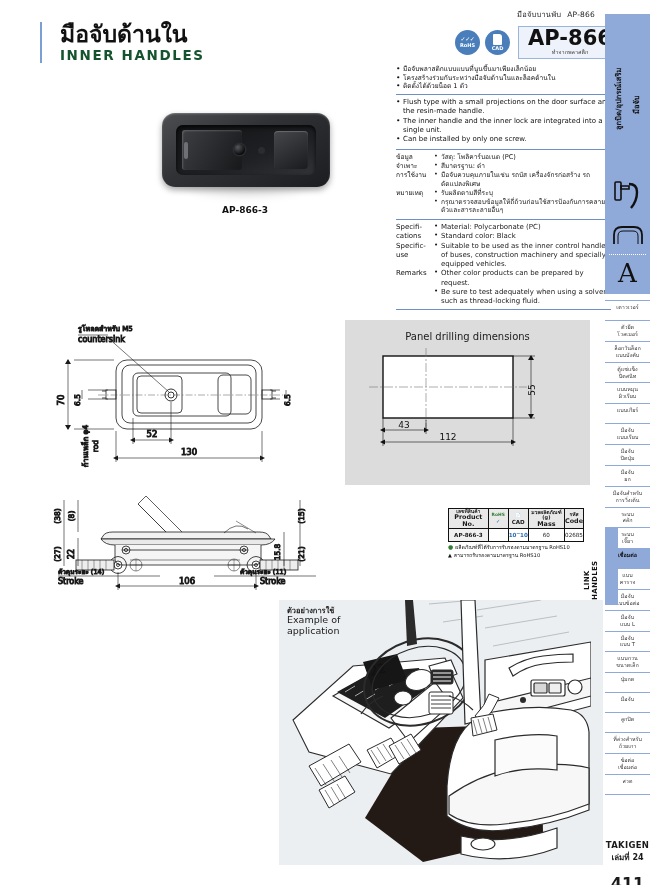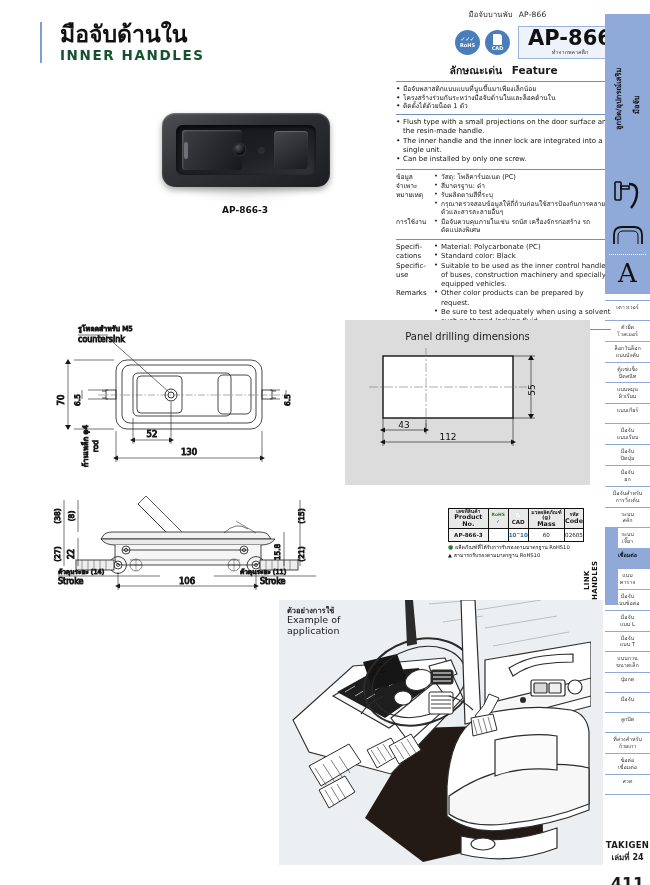--- a/index.html
+++ b/index.html
@@ -5,21 +5,21 @@
   html,body{margin:0;padding:0;}
   body{
     width:650px;height:885px;background:#ffffff;
     font-family:"DejaVu Sans","Liberation Sans",sans-serif;
     color:#1a1a1a;overflow:hidden;position:relative;
   }
   .page{position:relative;width:650px;height:885px;}
 
   
   .top-code{
-    position:absolute;left:420px;top:8px;width:175px;text-align:center;
+    position:absolute;left:420px;top:8px;width:175px;text-align:right;
     font-size:7.5px;color:#222;letter-spacing:.2px;
   }
   .top-code .th{margin-right:6px;}
 
   
   .title-block{
     position:absolute;left:40px;top:22px;width:300px;
     border-left:2px solid #7a9fd4;padding-left:18px;
   }
   .title-th{font-size:23px;font-weight:bold;line-height:1.05;color:#111;}
@@ -207,24 +207,20 @@
       <span class="cad-doc"></span>
       <span>CAD</span>
     </div>
     <div class="model-plate">
       <div class="mp-main">AP-866</div>
       <div class="mp-sub">ทำจากพลาสติก</div>
     </div>
   </div>
 
   <div class="feature">
-    <div class="feature-head">
-      <span>ลักษณะเด่น</span>
-      <span class="en">Feature</span>
-    </div>
     <ul class="f-list th">
       <li>มือจับพลาสติกแบบแบนที่นูนขึ้นมาเพียงเล็กน้อย</li>
       <li>โครงสร้างร่วมกันระหว่างมือจับด้านในและล็อคด้านใน</li>
       <li>ติดตั้งได้ด้วยน็อต 1 ตัว</li>
     </ul>
     <div class="f-sep"></div>
     <ul class="f-list en">
       <li>Flush type with a small projections on the door surface and the resin-made handle.</li>
       <li>The inner handle and the inner lock are integrated into a single unit.</li>
       <li>Can be installed by only one screw.</li>
@@ -237,30 +233,30 @@
           <div class="b">วัสดุ: โพลิคาร์บอเนต (PC)</div>
         </div>
       </div>
       <div class="spec-row">
         <div class="spec-lab">จำเพาะ</div>
         <div class="spec-val">
           <div class="b">สีมาตรฐาน: ดำ</div>
         </div>
       </div>
       <div class="spec-row">
+        <div class="spec-lab">การใช้งาน</div>
+        <div class="spec-val">
+          <div class="b">มือจับควบคุมภายในเช่น รถบัส เครื่องจักรก่อสร้าง รถดัดแปลงพิเศษ</div>
+        </div>
+      </div>
+      <div class="spec-row">
         <div class="spec-lab">หมายเหตุ</div>
         <div class="spec-val">
           <div class="b">รับผลิตตามสีที่ระบุ</div>
           <div class="b">กรุณาตรวจสอบข้อมูลให้ถี่ถ้วนก่อนใช้สารป้องกันการคลายตัวและสารละลายอื่นๆ</div>
-        </div>
-      </div>
-      <div class="spec-row">
-        <div class="spec-lab">การใช้งาน</div>
-        <div class="spec-val">
-          <div class="b">มือจับควบคุมภายในเช่น รถบัส เครื่องจักรก่อสร้าง รถดัดแปลงพิเศษ</div>
         </div>
       </div>
     </div>
 
     <div class="spec en">
       <div class="spec-row">
         <div class="spec-lab">Specifi-cations</div>
         <div class="spec-val">
           <div class="b">Material: Polycarbonate (PC)</div>
           <div class="b">Standard color: Black</div>

